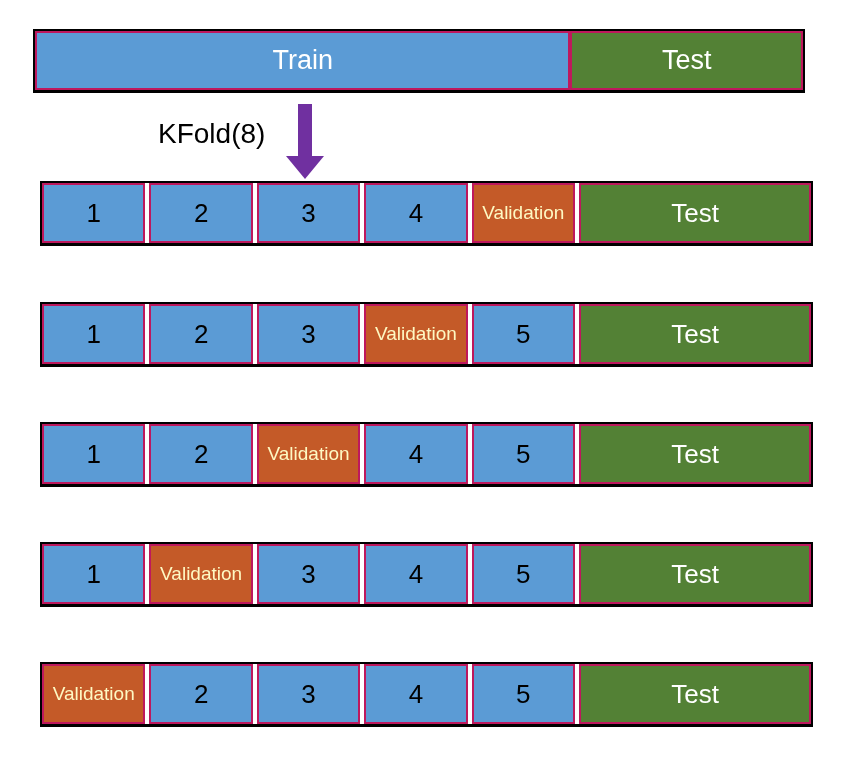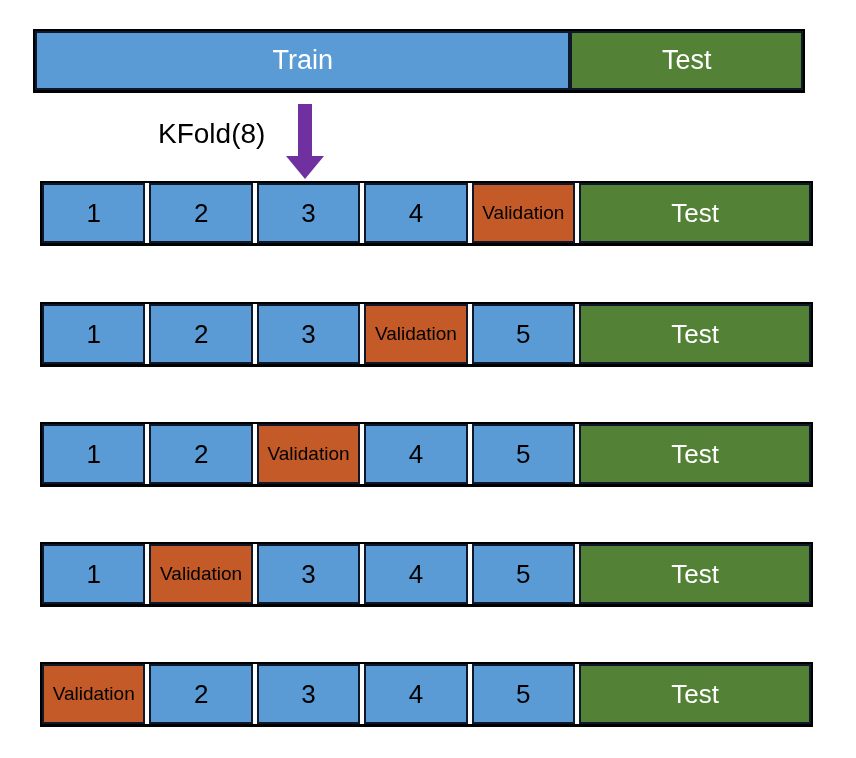--- a/index.html
+++ b/index.html
@@ -20,21 +20,21 @@
   .bar {
     position: absolute;
     box-sizing: border-box;
     border: 2px solid #000;
     border-bottom-width: 3px;
     background: #fff;
     display: flex;
   }
   .cell {
     box-sizing: border-box;
-    border: 2px solid #0f172a;
+    border: 2px solid #be185d;
     display: flex;
     align-items: center;
     justify-content: center;
     overflow: hidden;
     white-space: nowrap;
     text-align: center;
   }
 
   
   .topbar {
@@ -93,21 +93,21 @@
     gap: 4px;
   }
   .row .fold {
     flex: 1 1 0;
     background: var(--train_blue, #5B9BD5);
     color: #000;
     font-size: 26px;
   }
   .row .fold.validation {
     background: var(--validation_orange, #C45A28);
-    color: #000000;
+    color: #fef9c3;
     font-size: 19px;
   }
   .row .test {
     flex: 0 0 232px;
     background: var(--test_green, #538135);
     color: #fff;
     font-size: 26px;
   }
   .row1 { top: 181px; }
   .row2 { top: 302px; }

